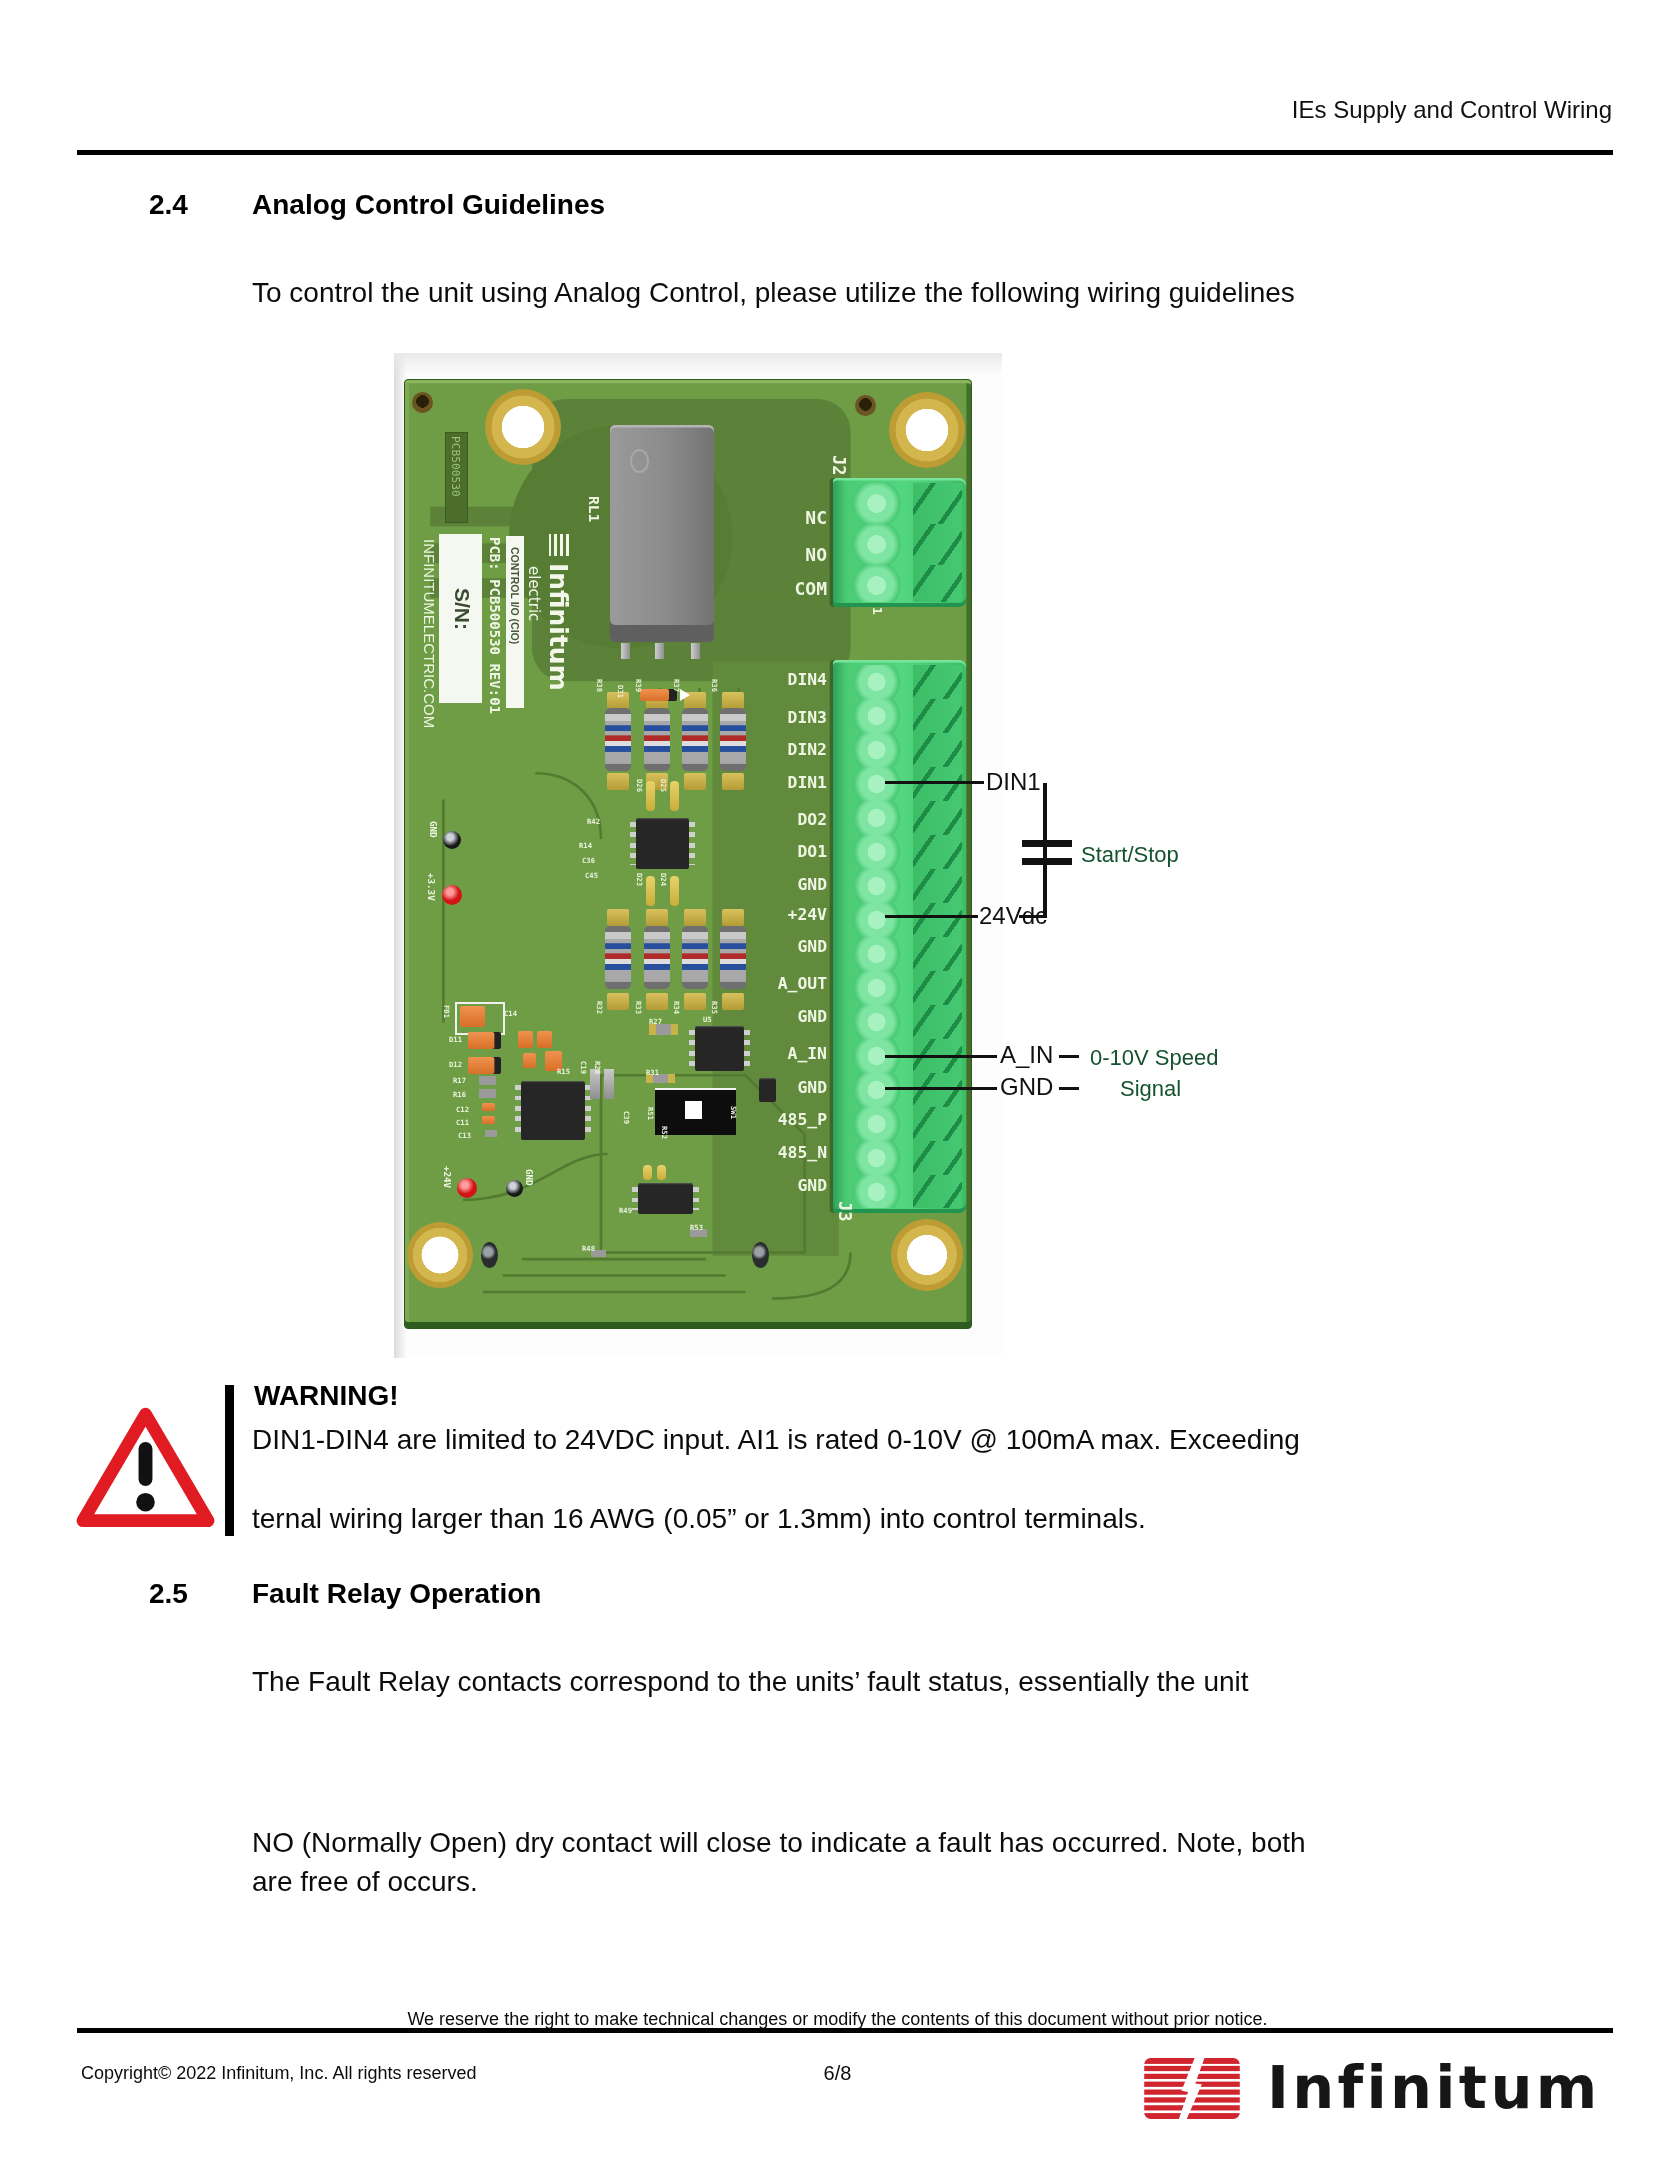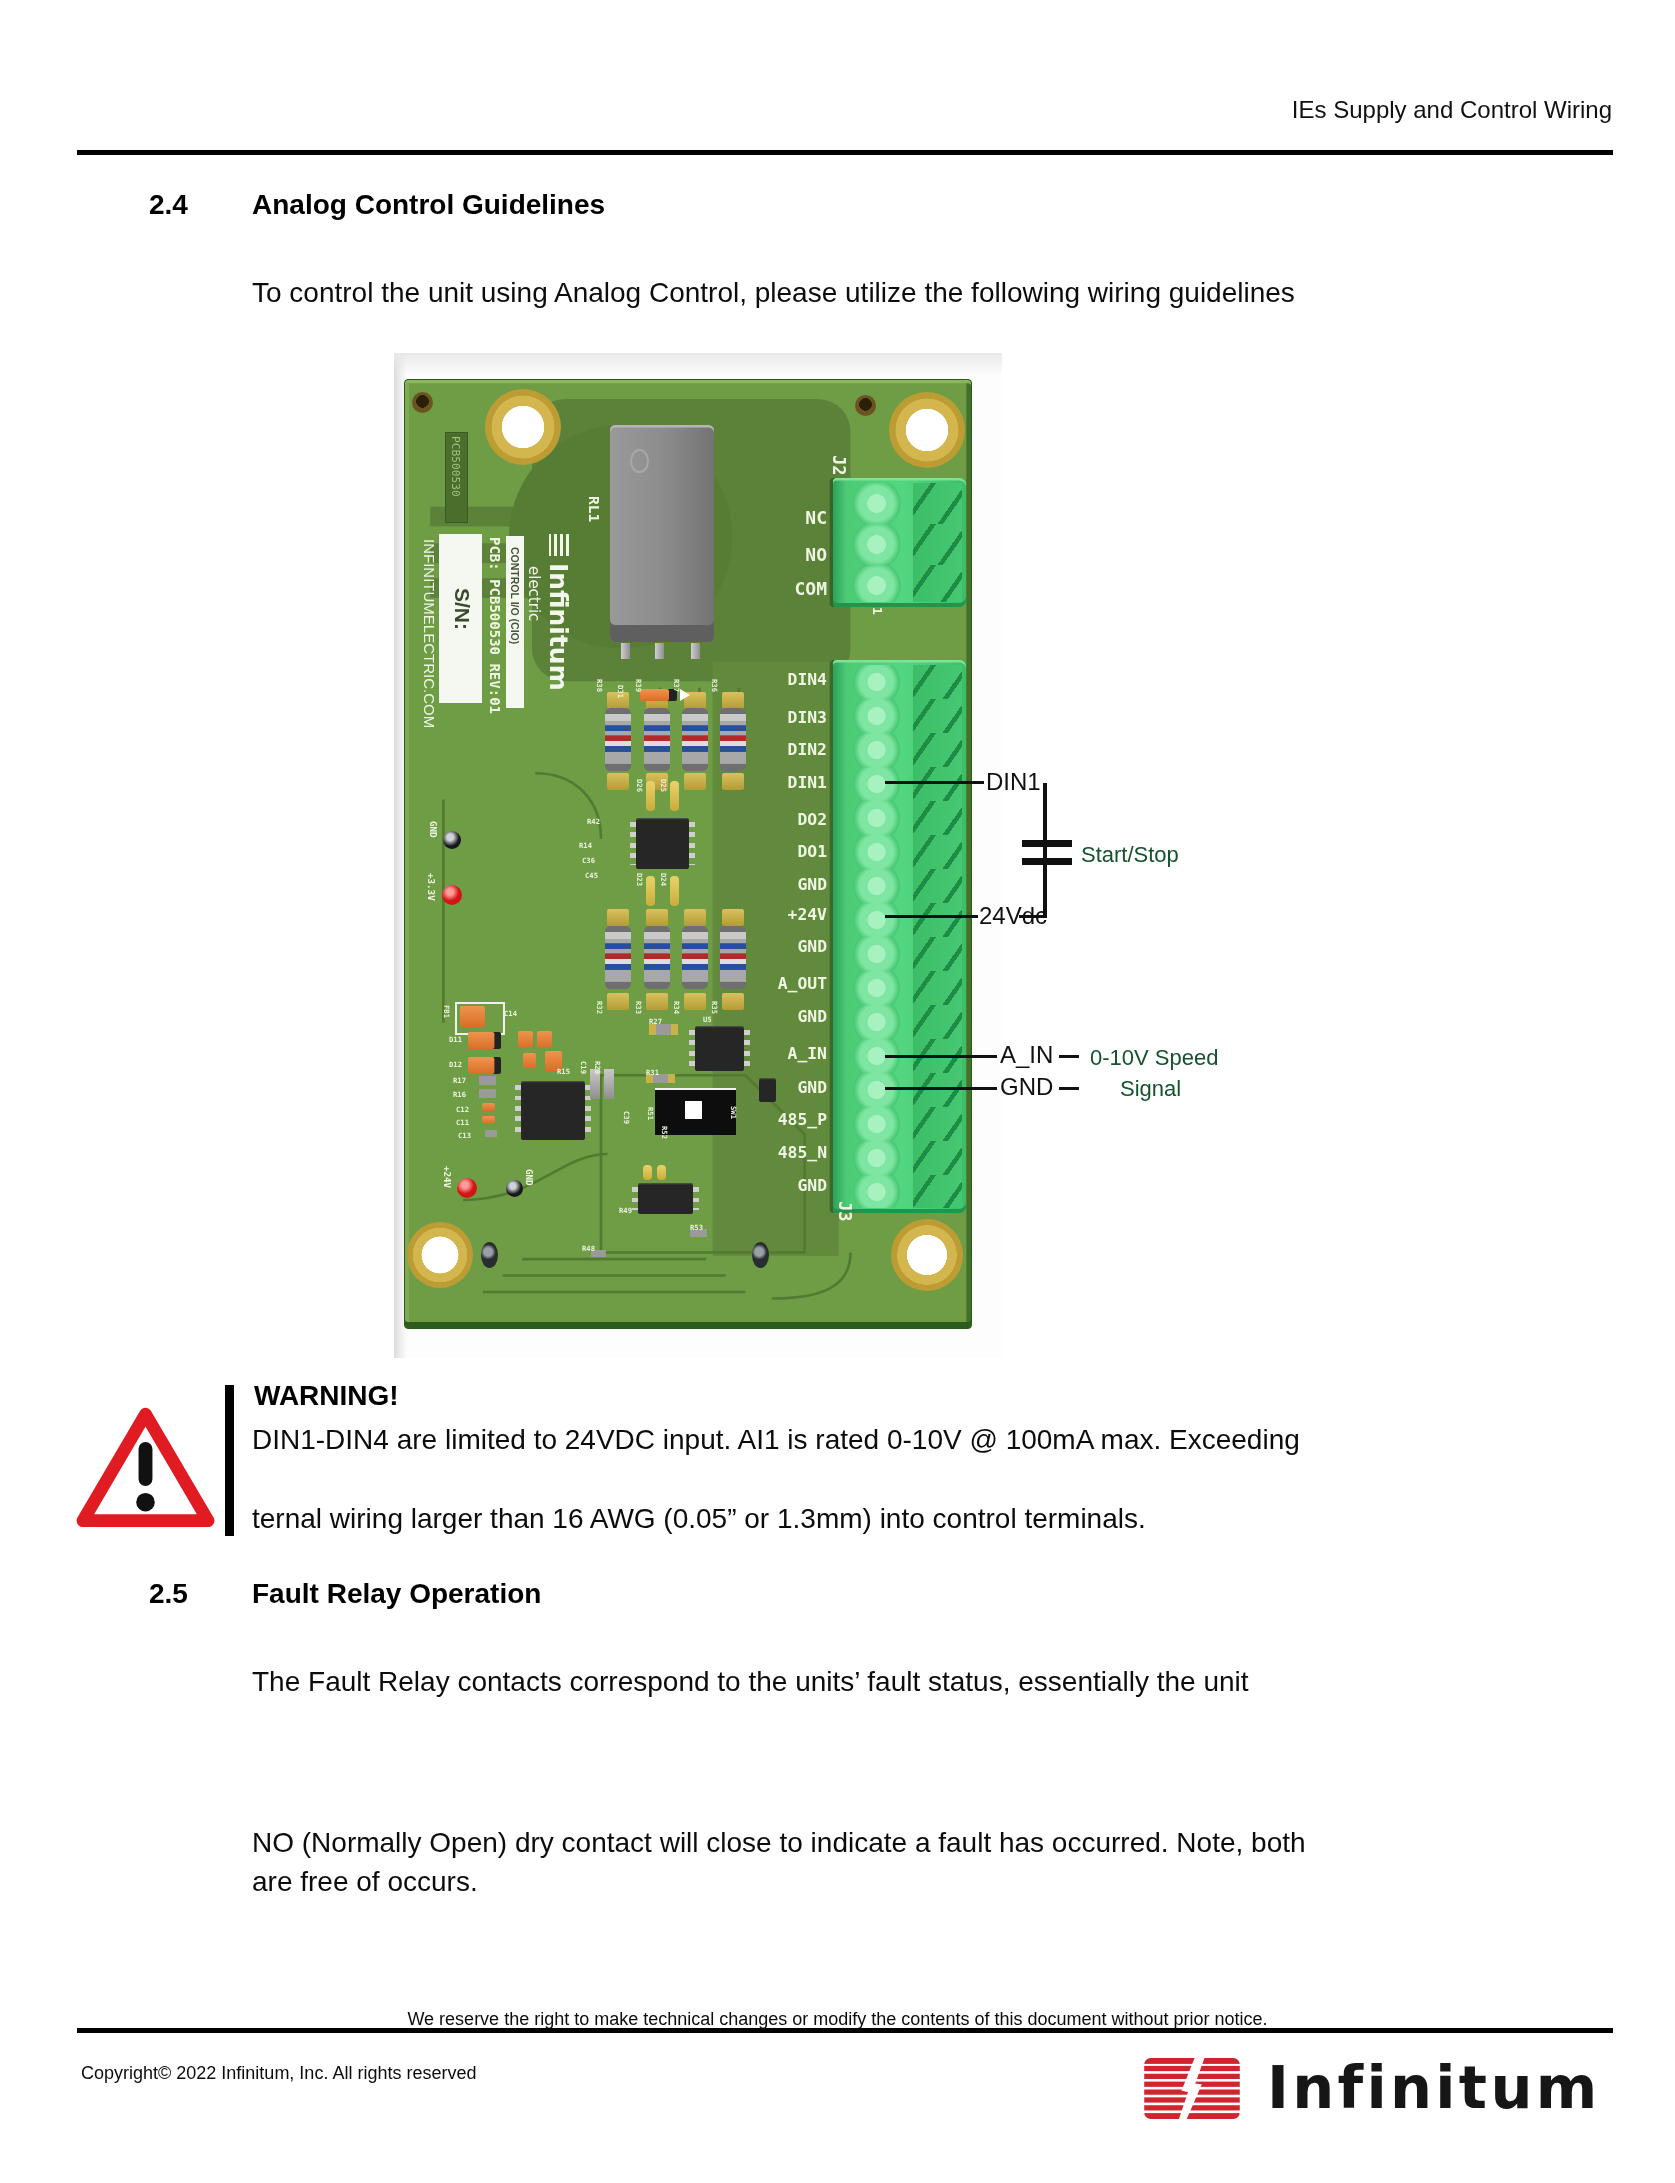--- a/index.html
+++ b/index.html
@@ -354,20 +354,21 @@
 
   <div class="sec-num" style="top:1578px">2.5</div>
   <div class="sec-title" style="top:1578px">Fault Relay Operation</div>
   <div class="bodyline" style="top:1661px">The Fault Relay contacts correspond to the units’ fault status, essentially the unit</div>
   <div class="bodyline" style="top:1822px">NO (Normally Open) dry contact will close to indicate a fault has occurred. Note, both</div>
   <div class="bodyline" style="top:1861px">are free of occurs.</div>
 
   <div class="foot-notice">We reserve the right to make technical changes or modify the contents of this document without prior notice.</div>
   <div class="rule rule-bot"></div>
   <div class="foot-copy">Copyright© 2022 Infinitum, Inc. All rights reserved</div>
+  <div class="foot-page">6/8</div>
   <svg class="logo-icon" width="96" height="61" viewBox="0 0 146 93">
     <defs>
         <clipPath id="rr">
           <rect x="0" y="0" width="146" height="93" rx="10"></rect>
         </clipPath>
       </defs>
     <g clip-path="url(#rr)">
       <rect x="0" y="0" width="146" height="9" fill="#d0252f"></rect>
       <rect x="0" y="12" width="146" height="8" fill="#d0252f"></rect>
       <rect x="0" y="24" width="146" height="8" fill="#d0252f"></rect>

